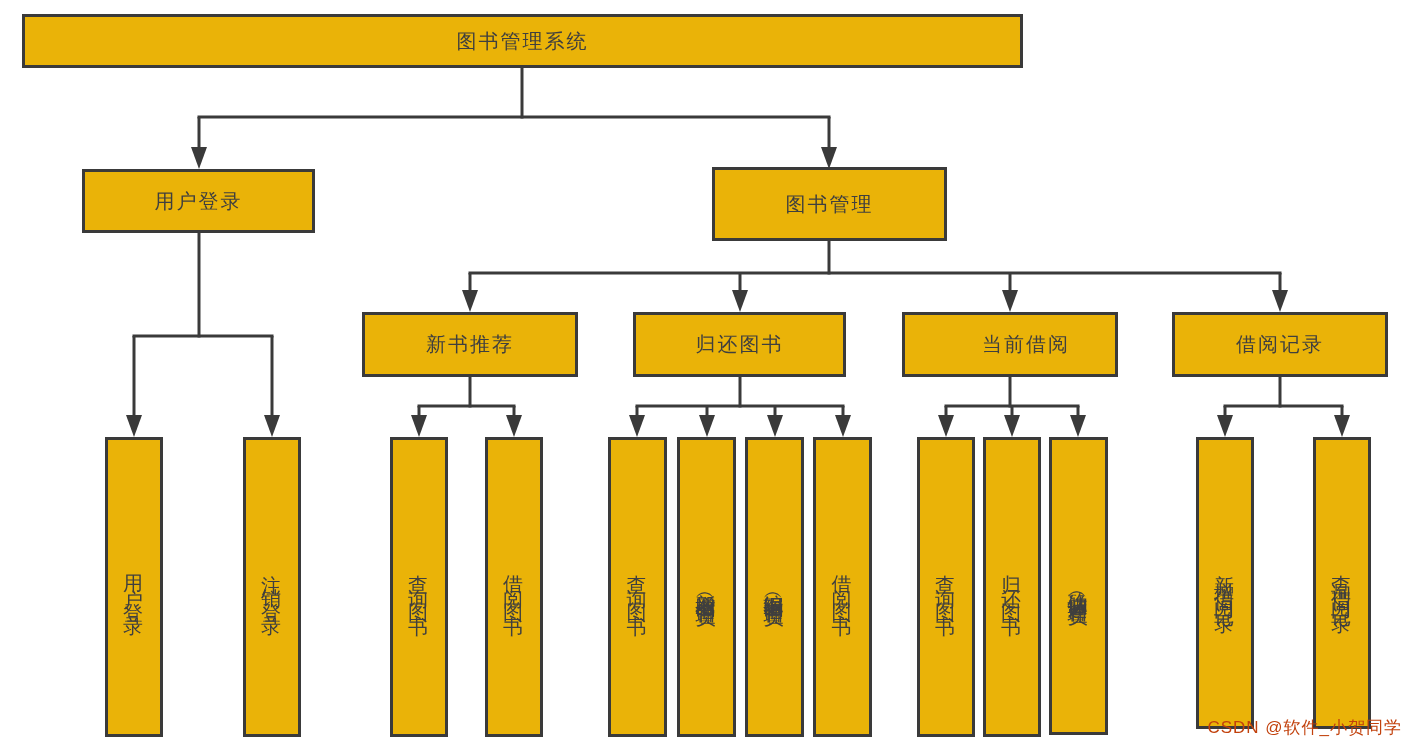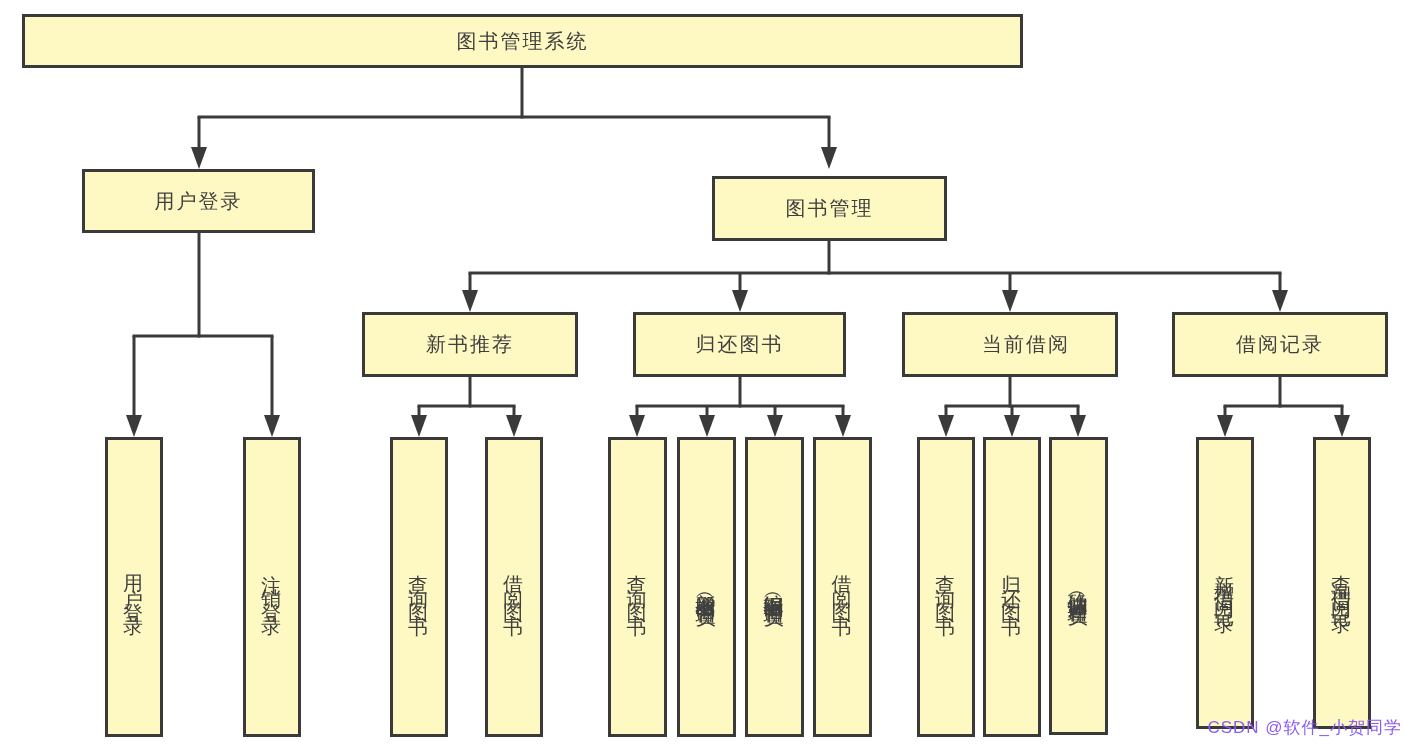--- a/index.html
+++ b/index.html
@@ -12,42 +12,42 @@
     overflow: hidden;
   }
   #connectors {
     position: absolute;
     left: 0; top: 0;
     z-index: 0;
   }
   .node {
     position: absolute;
     box-sizing: border-box;
-    background: #fef9c3;
+    background: #eab308;
     border: 3px solid #3a3a3a;
     display: flex;
     align-items: center;
     justify-content: center;
     color: #3f3f3f;
     font-size: 20px;
     letter-spacing: 2px;
     z-index: 1;
     text-align: center;
   }
   .node .lbl { white-space: nowrap; }
   .node.vertical .lbl {
     writing-mode: vertical-rl;
     text-orientation: mixed;
     white-space: nowrap;
   }
   #watermark {
     position: absolute;
     right: 3px;
     bottom: 8px;
-    color: #8b5cf6;
+    color: #c2410c;
     font-size: 17px;
     letter-spacing: 1px;
     z-index: 2;
     white-space: nowrap;
   }
 </style>
 </head>
 <body>
 
 <div id="stage">
@@ -105,21 +105,21 @@
       <line x1="1342" y1="406" x2="1342" y2="419" stroke="#3a3a3a" stroke-width="3"></line>
       <polygon points="1342,437 1334,415 1350,415" fill="#3a3a3a"></polygon>
     </svg>
   <div id="watermark">CSDN @软件_小贺同学</div>
 <div class="node" style="left: 22px; top: 14px; width: 1001px; height: 54px;">
       <span class="lbl">图书管理系统</span>
     </div>
     <div class="node" style="left: 82px; top: 169px; width: 233px; height: 64px;">
       <span class="lbl">用户登录</span>
     </div>
-    <div class="node" style="left: 712px; top: 176px; width: 235px; height: 65px;">
+    <div class="node" style="left: 712px; top: 167px; width: 235px; height: 74px;">
       <span class="lbl">图书管理</span>
     </div>
     <div class="node" style="left: 362px; top: 312px; width: 216px; height: 65px;">
       <span class="lbl">新书推荐</span>
     </div>
     <div class="node" style="left: 633px; top: 312px; width: 213px; height: 65px;">
       <span class="lbl">归还图书</span>
     </div>
     <div class="node" style="left: 902px; top: 312px; width: 216px; height: 65px; padding-left: 32px;">
       <span class="lbl">当前借阅</span>

